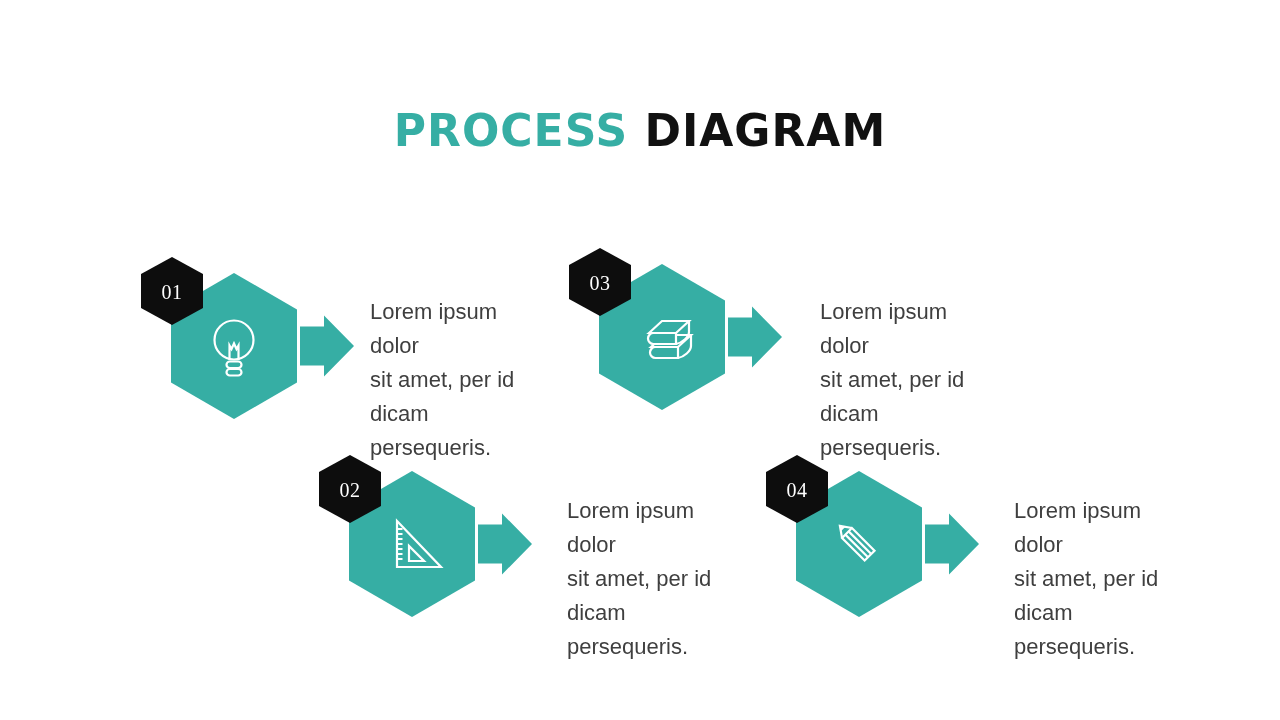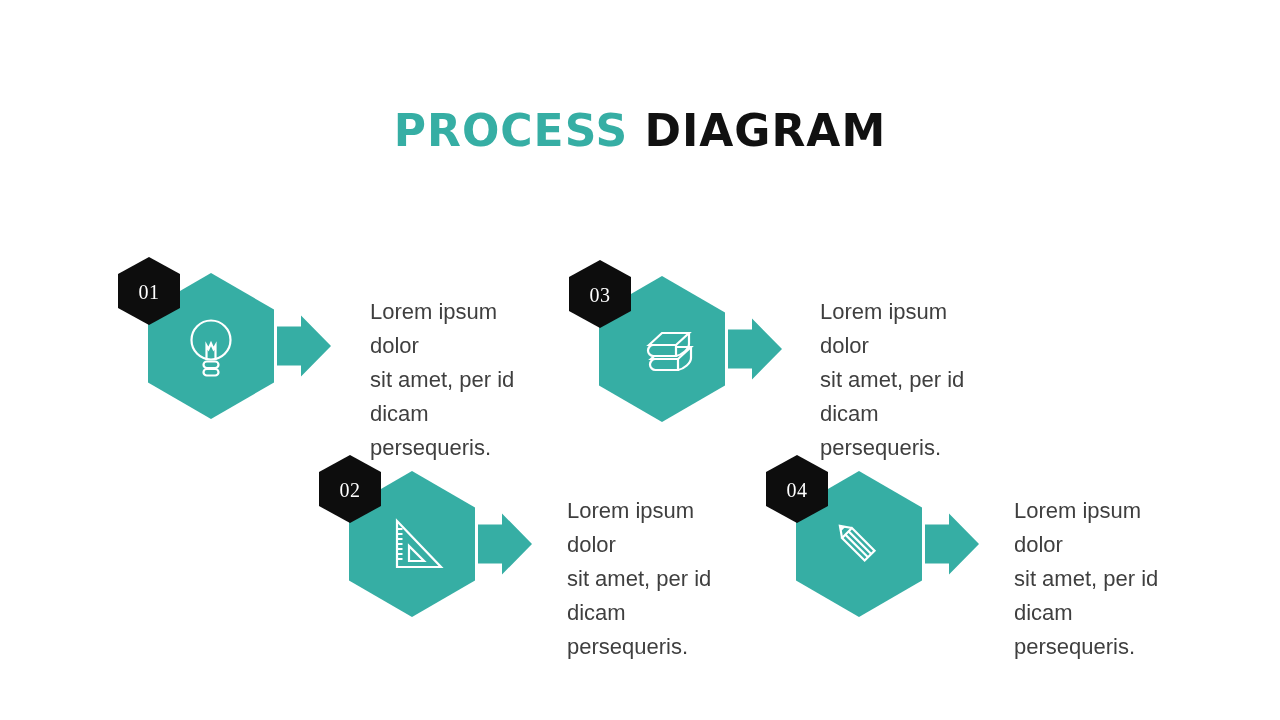--- a/index.html
+++ b/index.html
@@ -18,23 +18,23 @@
     font-weight:bold;
     font-size:44px;
     letter-spacing:1px;
     white-space:nowrap;
   }
   .title .accent { color:#36AEA4; }
   .title .dark   { color:#111111; }
 
   .step { position:absolute; width:216px; height:166px; }
   .step svg { overflow:visible; display:block; }
-  .s1 { left:117px; top:257px; }
+  .s1 { left:140px; top:257px; }
   .s2 { left:318px; top:455px;text-align:center; }
-  .s3 { left:568px; top:260px; }
+  .s3 { left:568px; top:248px; }
   .s4 { left:765px; top:455px;text-decoration:underline; }
 
   .desc {
     position:absolute;
     width:175px;
     font-size:22px;
     line-height:34px;
     color:#3F3F3F;
   }
   .d1 { left:370px;  top:295px; }

